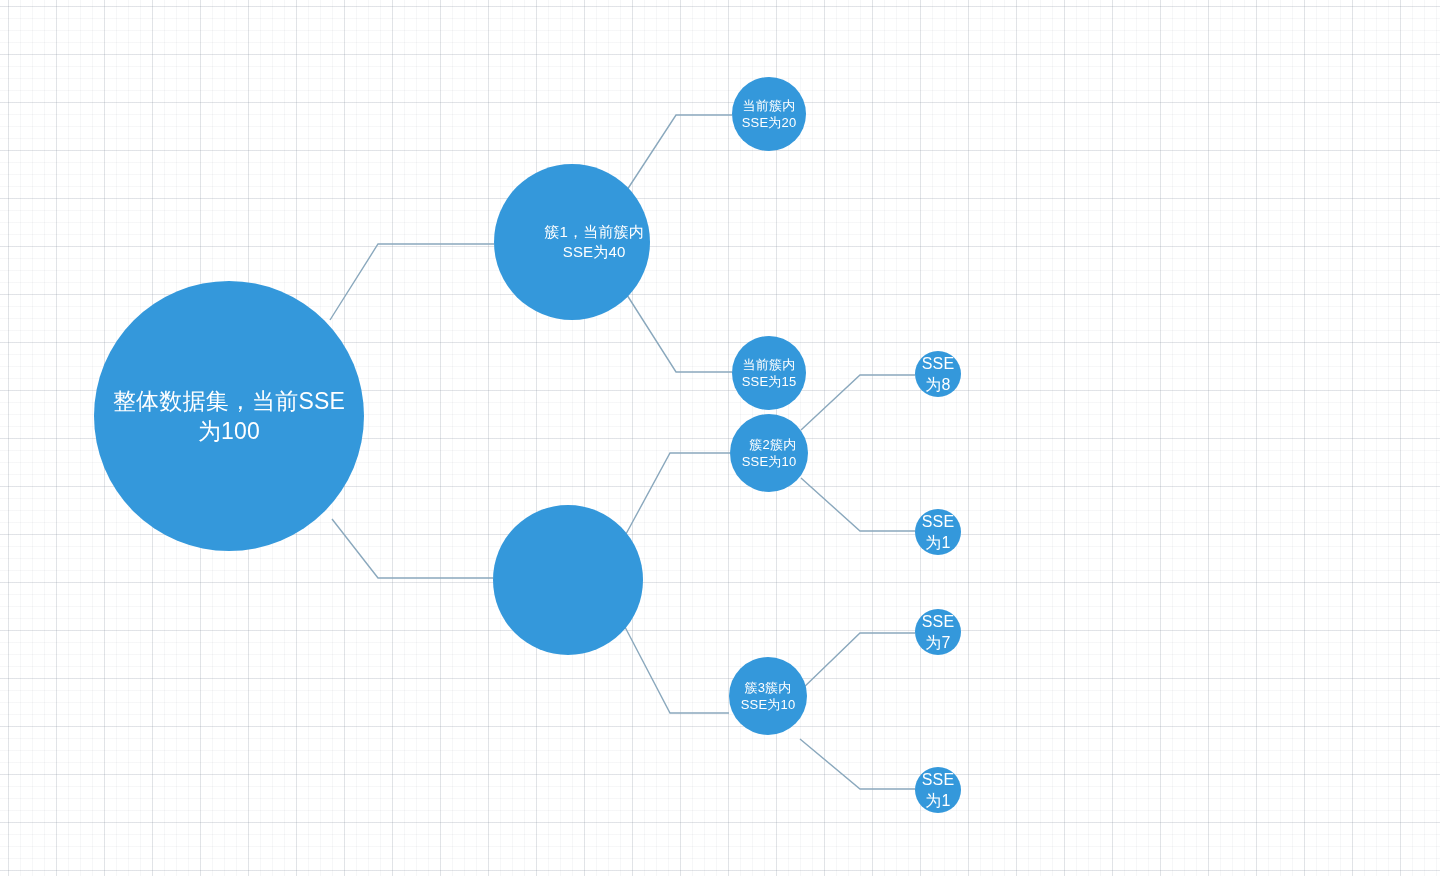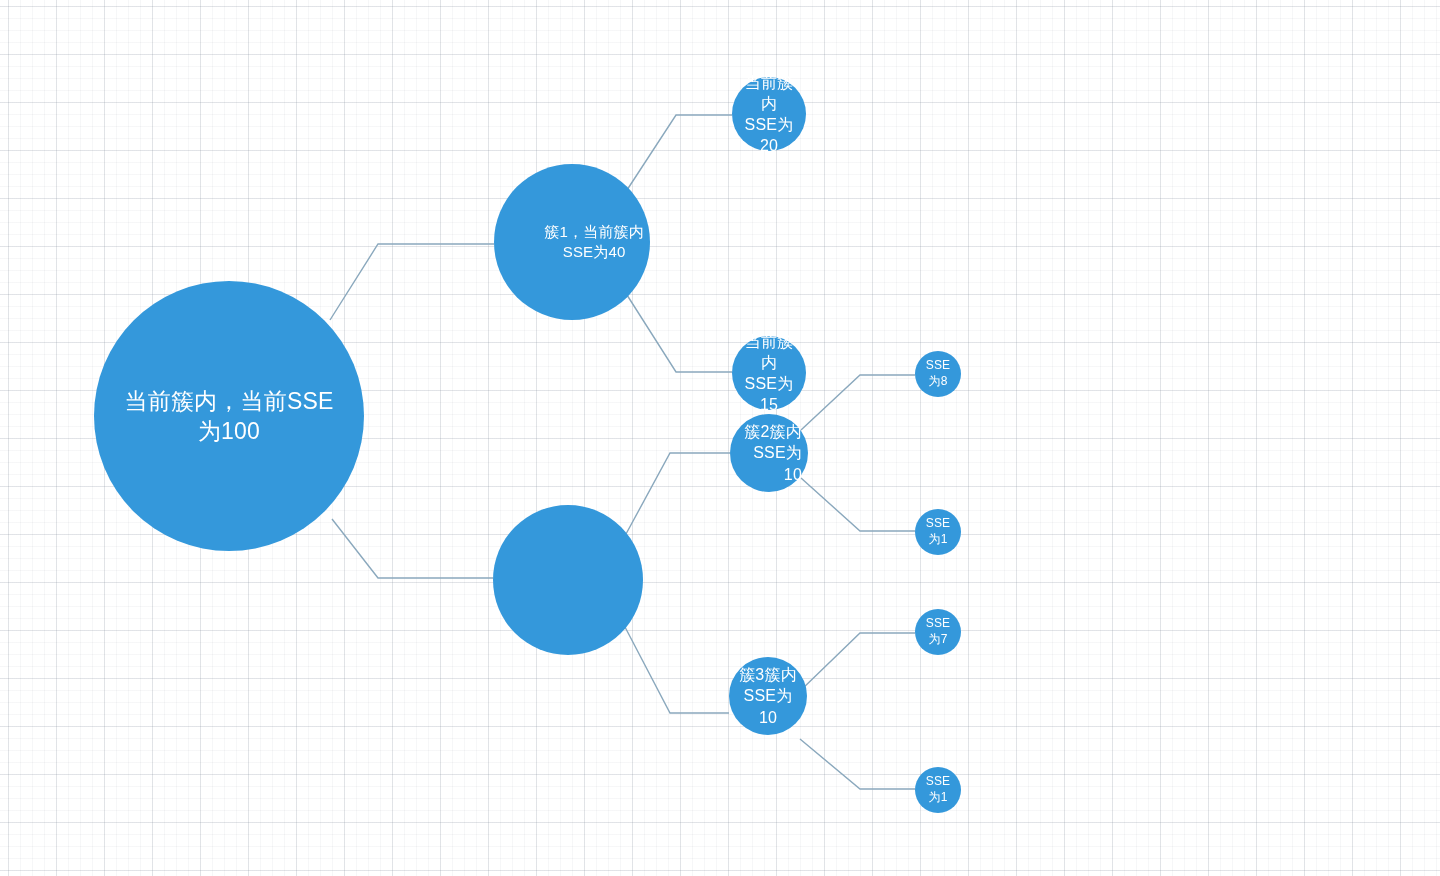--- a/index.html
+++ b/index.html
@@ -56,41 +56,41 @@
   }
 
   .node-label {
     display: block;
     padding: 0 6px;
     white-space: pre-line;
   }
 
   .n-root   { font-size: 23px; }
   .n-big    { font-size: 15px; }
-  .n-mid    { font-size: 16px; }
-  .n-leaf   { font-size: 12px; }
+  .n-mid    { font-size: 13px; }
+  .n-leaf   { font-size: 16px; }
 </style>
 </head>
 <body>
 
 <div id="canvas">
   <svg id="edge-layer" viewBox="0 0 1440 876" width="1440" height="876" xmlns="http://www.w3.org/2000/svg">
       <polyline points="330,320 378,244 494,244" fill="none" stroke="#8aa8bd" stroke-width="1.4" stroke-linejoin="miter" stroke-linecap="butt"></polyline>
       <polyline points="332,519 378,578 493,578" fill="none" stroke="#8aa8bd" stroke-width="1.4" stroke-linejoin="miter" stroke-linecap="butt"></polyline>
       <polyline points="627,190 676,115 732,115" fill="none" stroke="#8aa8bd" stroke-width="1.4" stroke-linejoin="miter" stroke-linecap="butt"></polyline>
       <polyline points="627,295 676,372 732,372" fill="none" stroke="#8aa8bd" stroke-width="1.4" stroke-linejoin="miter" stroke-linecap="butt"></polyline>
       <polyline points="626,534 670,453 730,453" fill="none" stroke="#8aa8bd" stroke-width="1.4" stroke-linejoin="miter" stroke-linecap="butt"></polyline>
       <polyline points="625,627 670,713 729,713" fill="none" stroke="#8aa8bd" stroke-width="1.4" stroke-linejoin="miter" stroke-linecap="butt"></polyline>
       <polyline points="801,430 860,375 915,375" fill="none" stroke="#8aa8bd" stroke-width="1.4" stroke-linejoin="miter" stroke-linecap="butt"></polyline>
       <polyline points="801,478 860,531 915,531" fill="none" stroke="#8aa8bd" stroke-width="1.4" stroke-linejoin="miter" stroke-linecap="butt"></polyline>
       <polyline points="800,691 860,633 915,633" fill="none" stroke="#8aa8bd" stroke-width="1.4" stroke-linejoin="miter" stroke-linecap="butt"></polyline>
       <polyline points="800,739 860,789 915,789" fill="none" stroke="#8aa8bd" stroke-width="1.4" stroke-linejoin="miter" stroke-linecap="butt"></polyline>
     </svg>
   <div id="node-layer">
-      <div class="node n-root" style="left: 94px; top: 281px; width: 270px; height: 270px; background: rgb(52, 152, 219); color: rgb(255, 255, 255);"><span class="node-label">当前簇内，当前SSE
+      <div class="node n-root" style="left: 94px; top: 281px; width: 270px; height: 270px; background: rgb(52, 152, 219); color: rgb(255, 255, 255);"><span class="node-label">整体数据集，当前SSE
 为100</span></div>
       <div class="node n-big" style="left: 494px; top: 164px; width: 156px; height: 156px; background: rgb(52, 152, 219); color: rgb(255, 255, 255); justify-content: flex-end;"><span class="node-label">簇1，当前簇内
 SSE为40</span></div>
       <div class="node n-big" style="left: 493px; top: 505px; width: 150px; height: 150px; background: rgb(52, 152, 219); color: rgb(255, 255, 255);"><span class="node-label"></span></div>
       <div class="node n-mid" style="left: 732px; top: 77px; width: 74px; height: 74px; background: rgb(52, 152, 219); color: rgb(255, 255, 255);"><span class="node-label">当前簇内
 SSE为20</span></div>
       <div class="node n-mid" style="left: 732px; top: 336px; width: 74px; height: 74px; background: rgb(52, 152, 219); color: rgb(255, 255, 255);"><span class="node-label">当前簇内
 SSE为15</span></div>
       <div class="node n-mid" style="left: 730px; top: 414px; width: 78px; height: 78px; background: rgb(52, 152, 219); color: rgb(255, 255, 255); text-align: right;"><span class="node-label">簇2簇内
 SSE为10</span></div>

